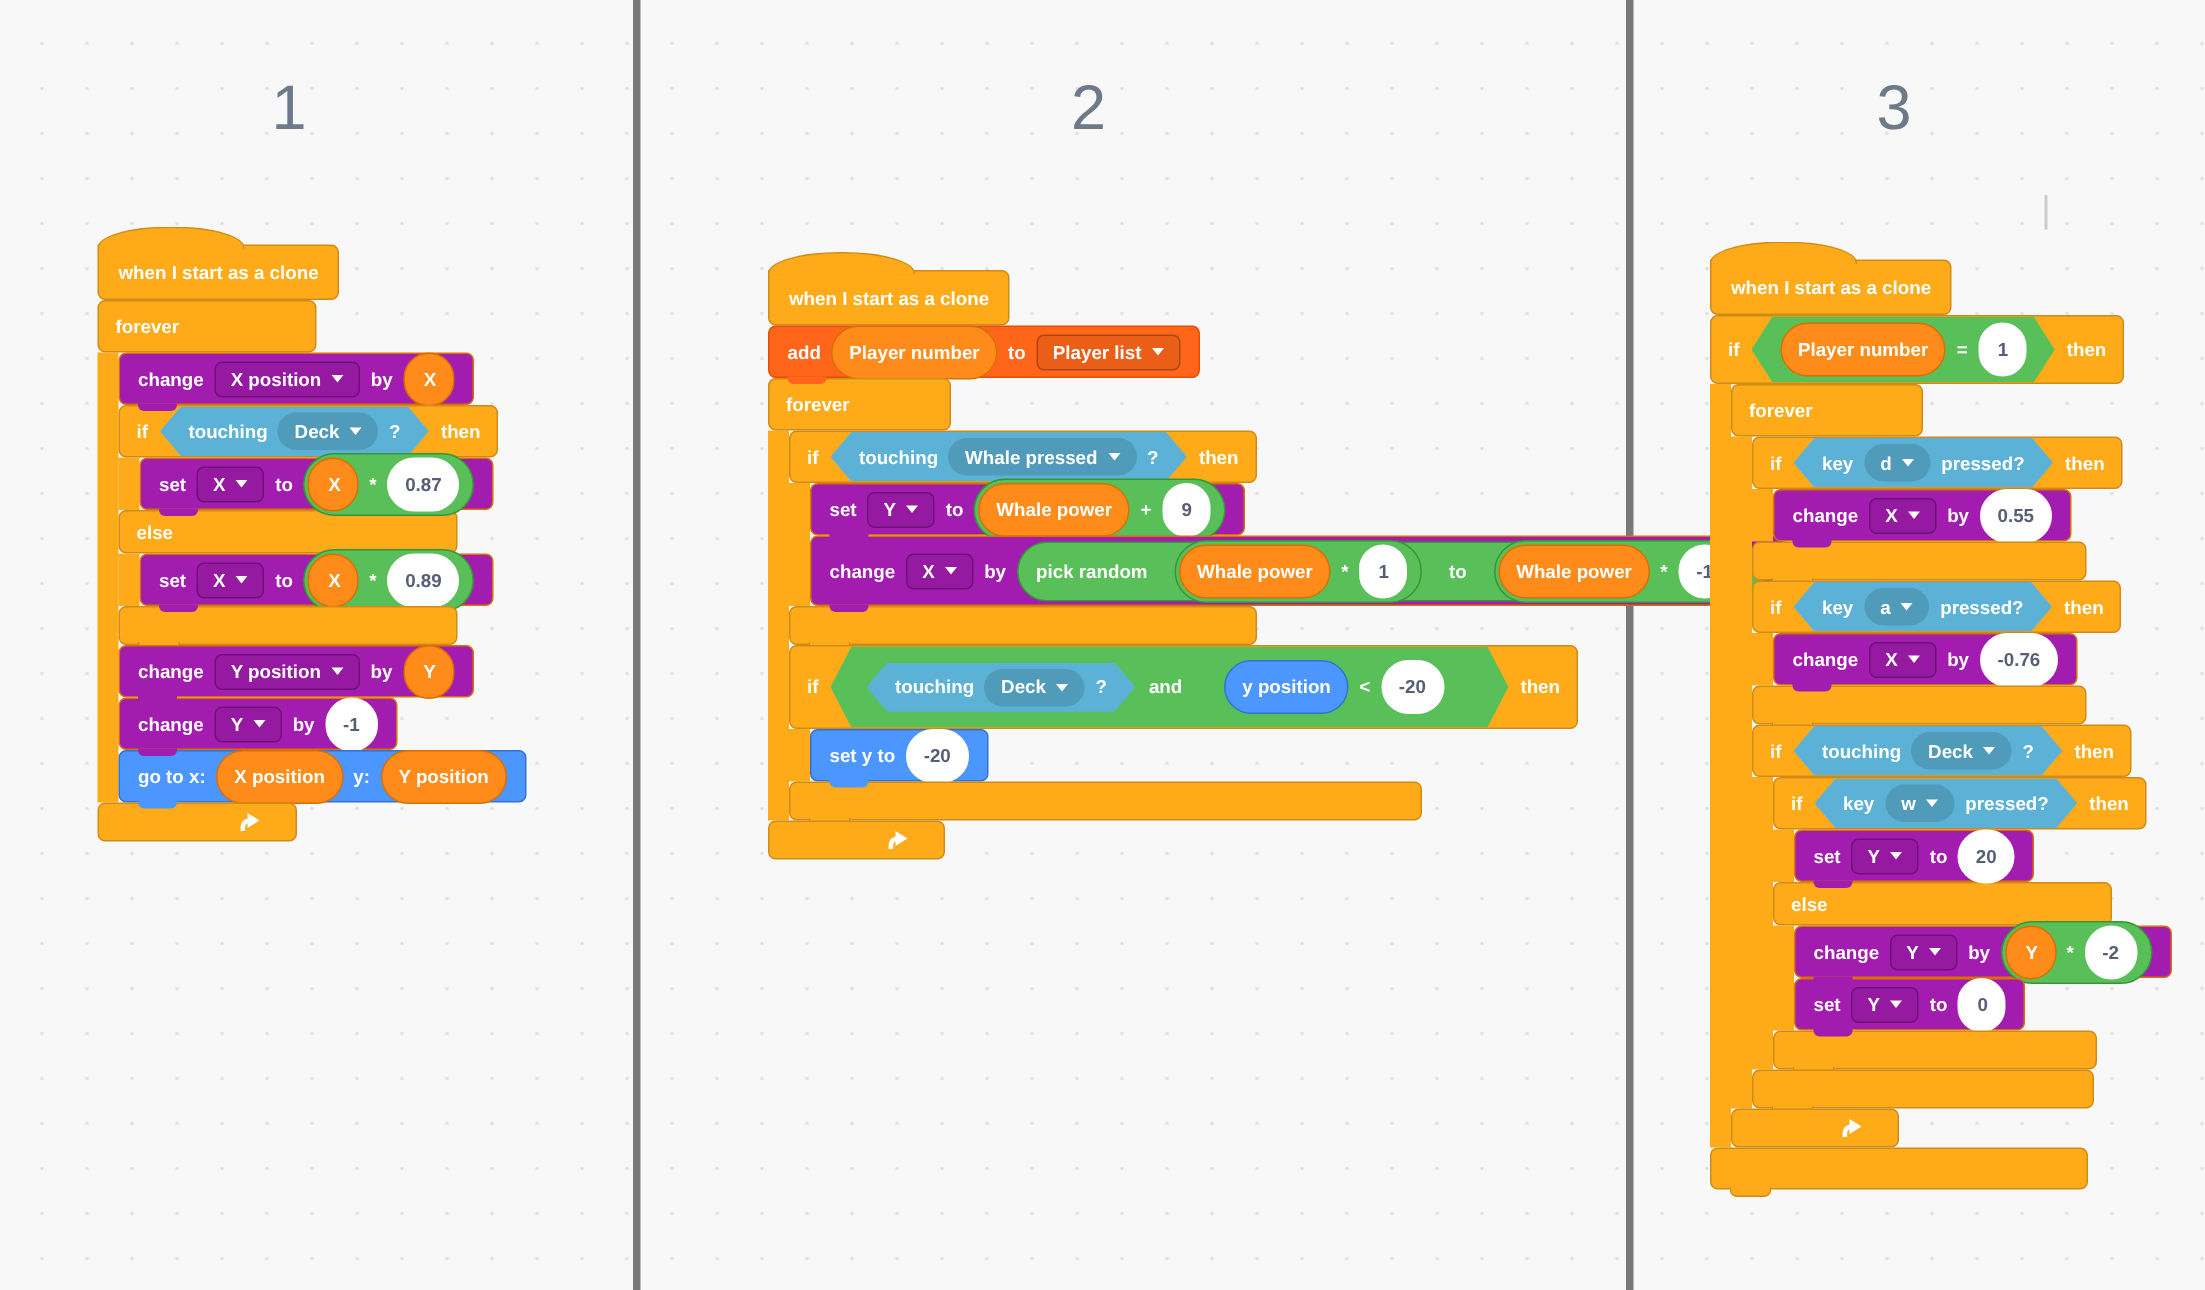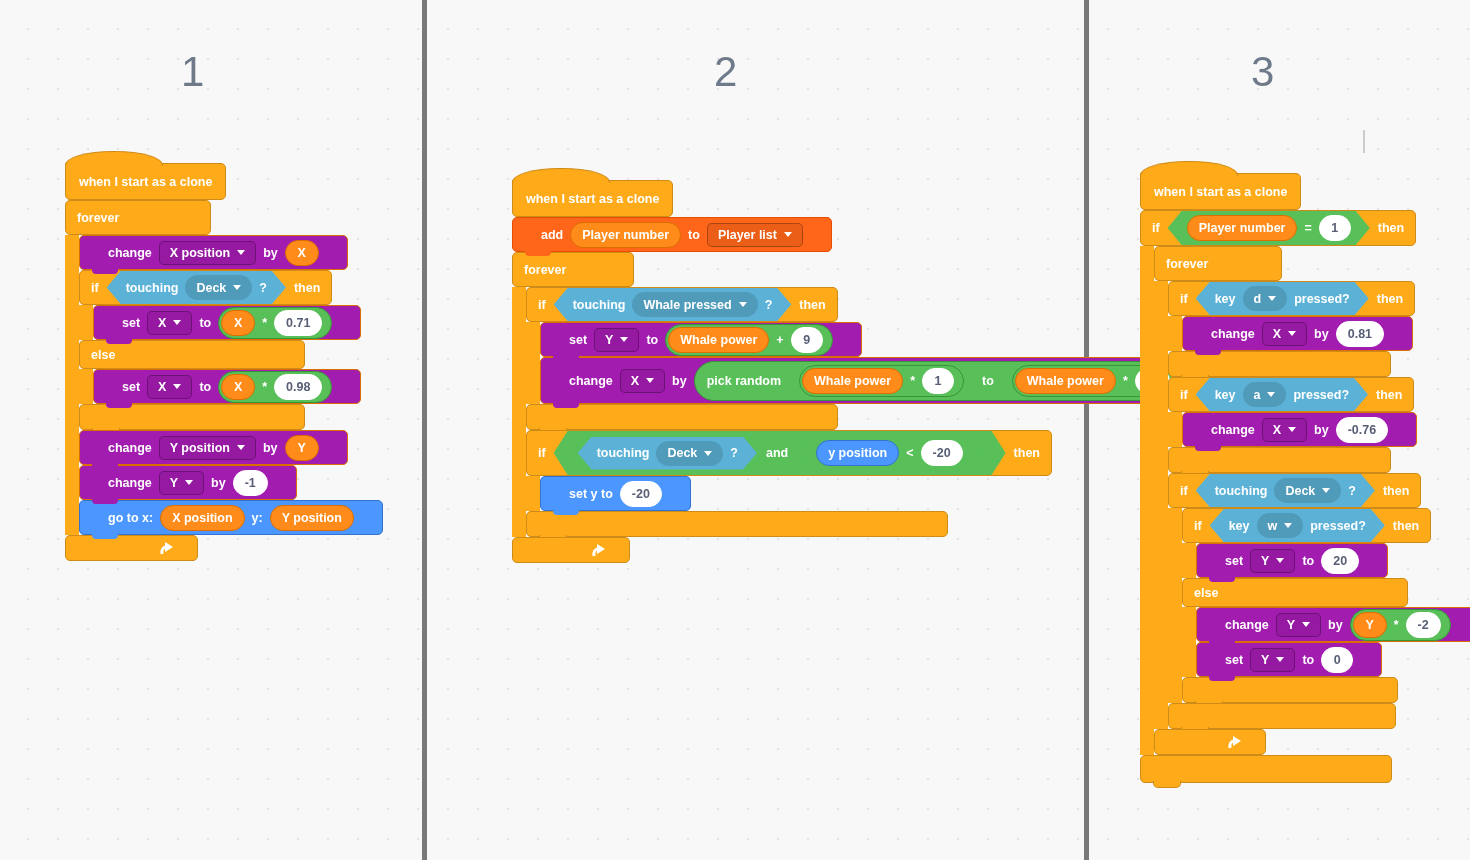--- a/index.html
+++ b/index.html
@@ -12,21 +12,21 @@
     background-position:13px 14px;
     position:relative;
   }
   .divider{ position:absolute; top:0; width:5px; height:860px; background:#787878; }
   .colnum{ position:absolute; font-size:42px; color:#6e7a8a; }
   .stray{ position:absolute; width:2px; height:23px; background:#cccccc; }
 
   .script{ position:absolute; display:flex; flex-direction:column; align-items:flex-start; font-size:12.5px; font-weight:700; color:#fff; }
 
   
-  .blk{ position:relative; display:flex; align-items:center; gap:7px; height:35px; padding:0 28px;
+  .blk{ position:relative; display:flex; align-items:center; gap:7px; height:35px; padding:0 12px;
         border-radius:5px; border:1px solid transparent; width:max-content; }
   .blk::after{ content:''; position:absolute; left:12px; bottom:-5px; width:26px; height:5px;
         background:inherit; border-radius:0 0 4px 4px; z-index:2; }
   .blk.v{ background:#a21caf; border-color:#db6e00; }
   .blk.m{ background:#4c97ff; border-color:#3373cc; }
   .blk.l{ background:#ff661a; border-color:#e64d00; }
   .blk.tall{ height:47px; }
 
   
   .hat{ margin-top:13px; position:relative; display:flex; align-items:center; height:37px; padding:0 13px;
@@ -42,21 +42,21 @@
   .cbody{ border-left:14px solid #ffab19; display:flex; flex-direction:column; align-items:flex-start;
         width:max-content; min-height:10px; }
   .celse{ display:flex; align-items:center; padding:0 11px; height:29px;
         background:#ffab19; border:1px solid #cf8b17; border-radius:5px; }
   .cfoot{ position:relative; height:26px; background:#ffab19; border:1px solid #cf8b17; border-radius:5px; }
   .cfoot.loop{ display:flex; align-items:center; justify-content:flex-end; padding-right:22px; }
   .cfoot.tab::after{ content:''; position:absolute; left:12px; bottom:-6px; width:26px; height:6px;
         background:#ffab19; border:1px solid #cf8b17; border-top:none; border-radius:0 0 5px 5px; }
 
   
-  .ov{ display:inline-flex; align-items:center; justify-content:center; min-width:34px; height:26px;
+  .ov{ display:inline-flex; align-items:center; justify-content:flex-end; min-width:34px; height:36px;
         padding:0 11px; border-radius:999px; }
   .ov.var{ background:#ff8c1a; border:1px solid #db6e00; }
   .ov.mot{ background:#4c97ff; border:1px solid #3373cc; }
   .ov.num{ background:#ffffff; color:#575e75; border:1px solid #ffffff; min-width:32px; }
   .ddr{ display:inline-flex; align-items:center; gap:7px; height:24px; padding:0 10px;
         background:rgba(0,0,0,0.08); border:1px solid rgba(0,0,0,0.28); border-radius:5px;justify-content:space-between; }
   .ddo{ display:inline-flex; align-items:center; gap:7px; height:25px; padding:0 11px;
         background:rgba(0,0,0,0.13); border-radius:999px; }
   .da{ width:0; height:0; border-left:4px solid transparent; border-right:4px solid transparent;
         border-top:5px solid #ffffff; display:inline-block; }
@@ -121,21 +121,21 @@
               <span>X</span>
               <i class="da"></i>
             </span>
             <span>to</span>
             <span class="opv">
               <span class="ov var">
                   <span>X</span>
                 </span>
               <span>*</span>
               <span class="ov num">
-                  <span>0.71</span>
+                  <span>0.87</span>
                 </span>
             </span>
           </div>
         </div>
         <div class="celse" style="width:226px">
           <span>else</span>
         </div>
         <div class="cbody">
           <div class="blk v">
             <span>set</span>
@@ -143,21 +143,21 @@
               <span>X</span>
               <i class="da"></i>
             </span>
             <span>to</span>
             <span class="opv">
               <span class="ov var">
                   <span>X</span>
                 </span>
               <span>*</span>
               <span class="ov num">
-                  <span>0.98</span>
+                  <span>0.89</span>
                 </span>
             </span>
           </div>
         </div>
         <div class="cfoot tab" style="width:226px"></div>
       </div>
       <div class="blk v">
         <span>change</span>
         <span class="ddr">
           <span>Y position</span>
@@ -367,21 +367,21 @@
             </div>
             <div class="cbody">
               <div class="blk v">
                 <span>change</span>
                 <span class="ddr">
                   <span>X</span>
                   <i class="da"></i>
                 </span>
                 <span>by</span>
                 <span class="ov num">
-                    <span>0.81</span>
+                    <span>0.55</span>
                   </span>
               </div>
             </div>
             <div class="cfoot tab" style="width:223px"></div>
           </div>
           <div class="cblk">
             <div class="chead">
               <span>if</span>
               <span class="hex sen">
                 <span>key</span>

